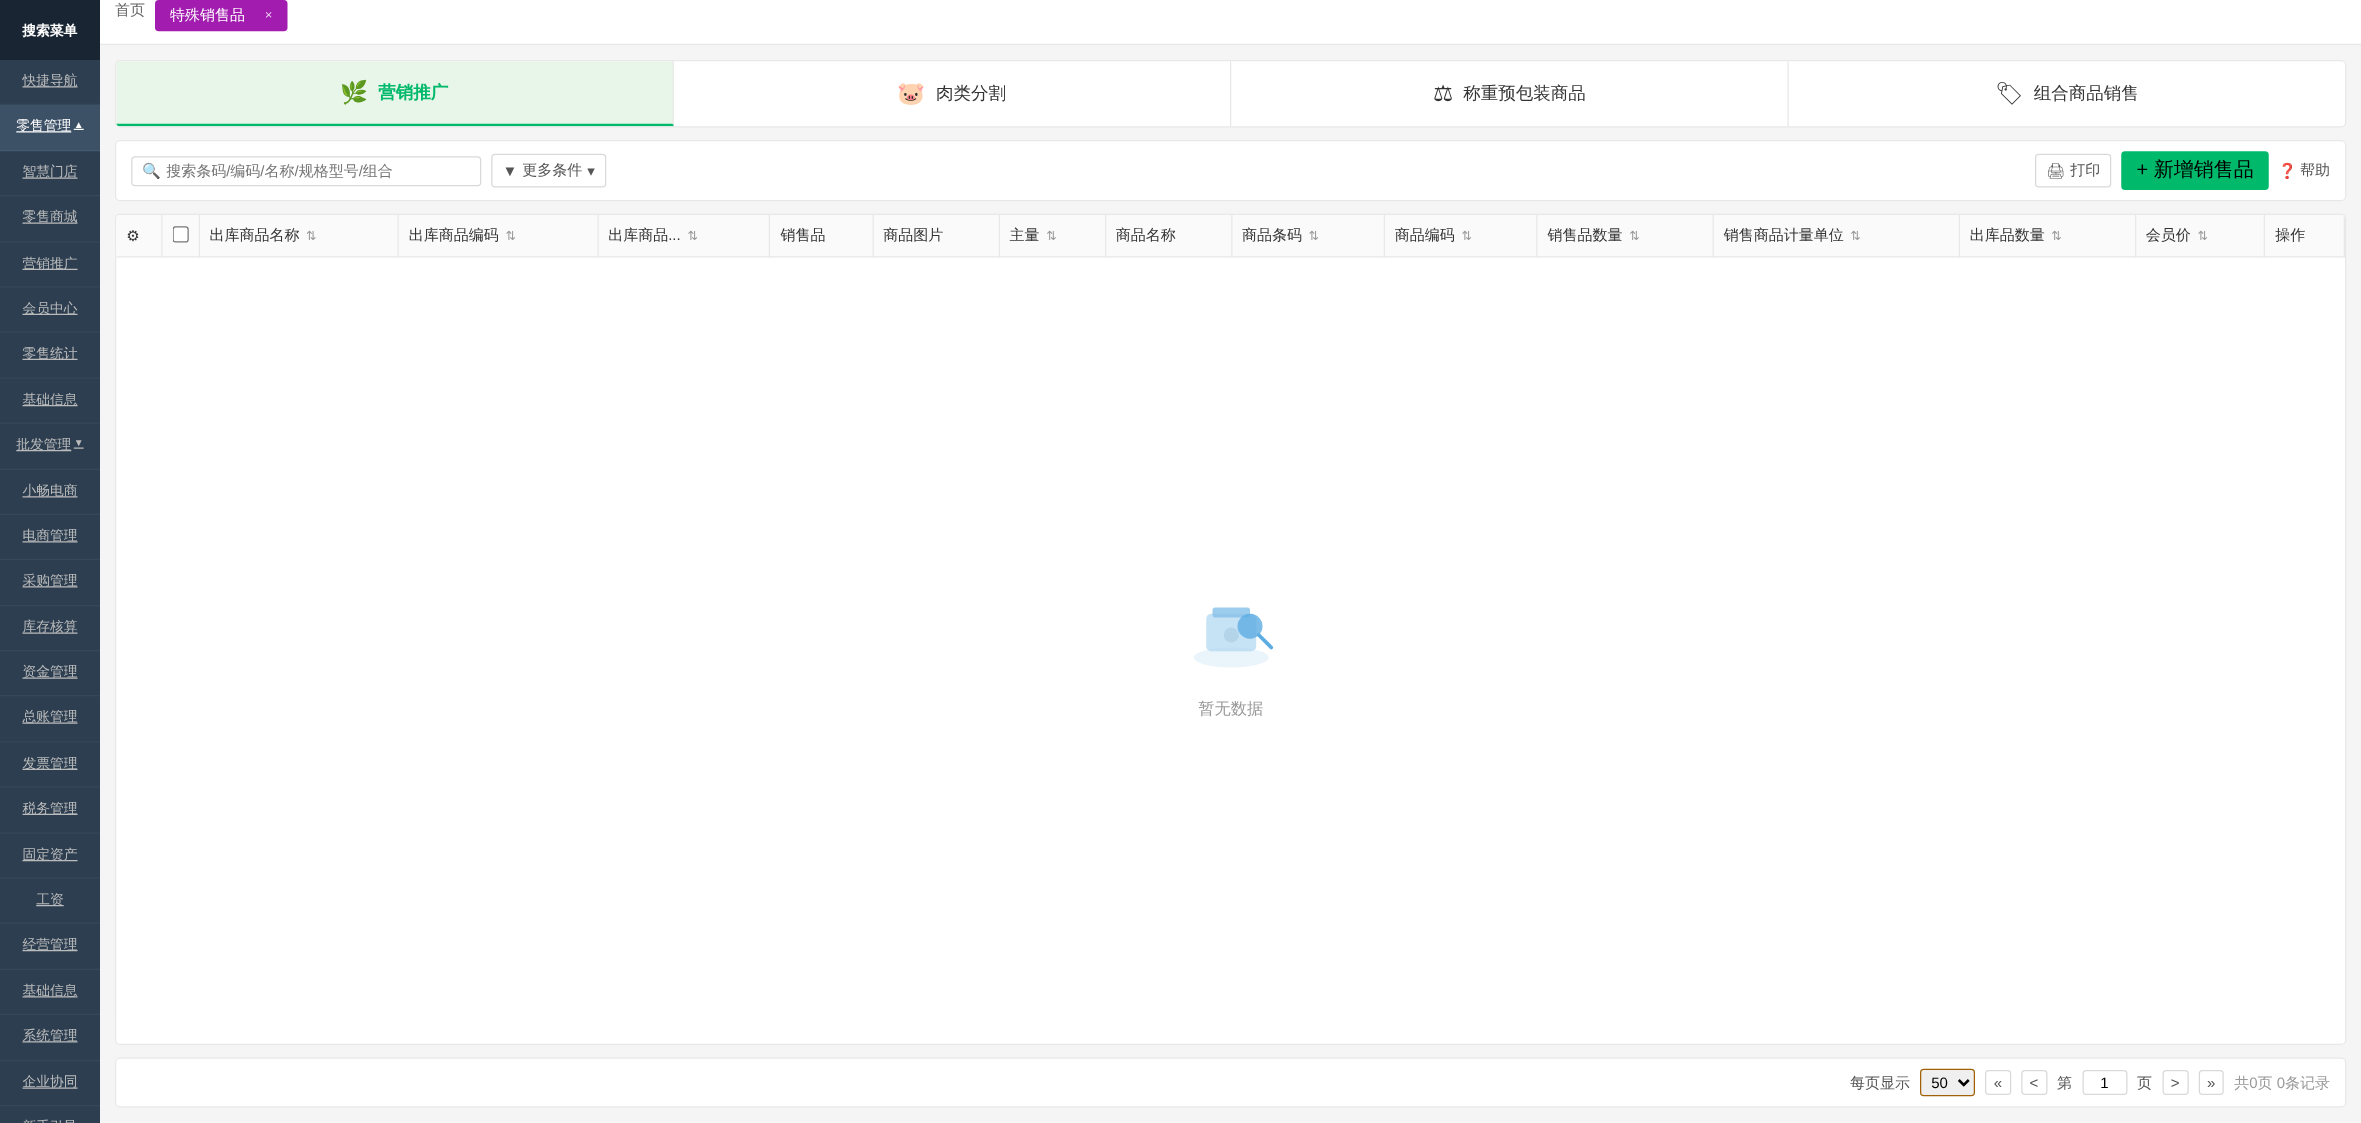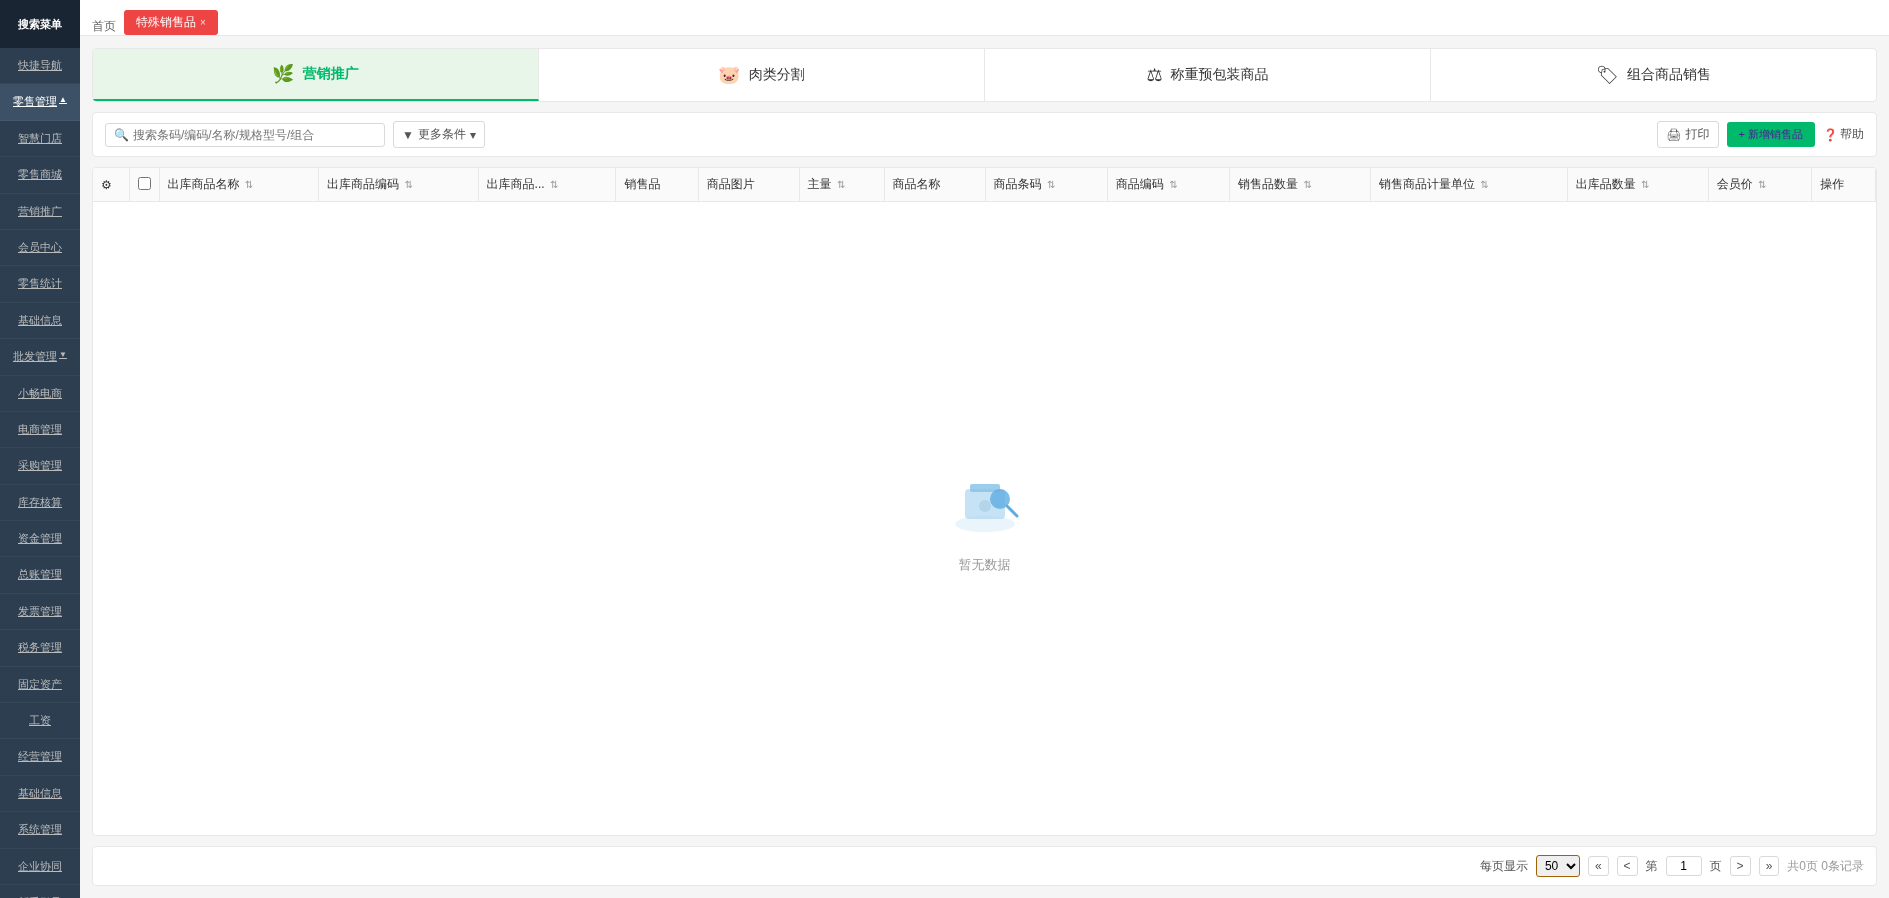--- a/index.html
+++ b/index.html
@@ -50,38 +50,38 @@
       overflow: hidden;
     }
 
     
     .topbar {
       background: #fff;
       border-bottom: 1px solid #e8e8e8;
       padding: 0 12px;
       height: 36px;
       display: flex;
-      align-items: flex-end;
+      align-items: flex-start;
       gap: 8px;
       flex-shrink: 0;
     }
     .breadcrumb-home {
       color: #666;
       font-size: 12px;
       cursor: pointer;
     }
     .tab-active {
-      background: #ef4444;
+      background: #a21caf;
       color: #fff;
       padding: 4px 12px;
       border-radius: 3px;
       font-size: 12px;
       display: flex;
       align-items: center;
-      gap: 4px;
+      gap: 16px;
       cursor: pointer;
     }
     .tab-active .close-x {
       font-size: 10px;
       opacity: 0.8;
     }
 
     
     .content {
       flex: 1;
@@ -169,25 +169,25 @@
       color: #555;
       cursor: pointer;
       font-size: 12px;
       padding: 4px 8px;
       border: 1px solid #d9d9d9;
       border-radius: 3px;
       background: #fff;
     }
     .btn-new {
       background: #00b96b;
-      color: #4c1d95;
+      color: #000000;
       padding: 5px 12px;
       border-radius: 3px;
       cursor: pointer;
-      font-size: 11px;
+      font-size: 16px;
       border: none;
       display: flex;
       align-items: center;
       gap: 4px;
       justify-content: center;
     }
     .btn-help {
       color: #555;
       cursor: pointer;
       font-size: 12px;

